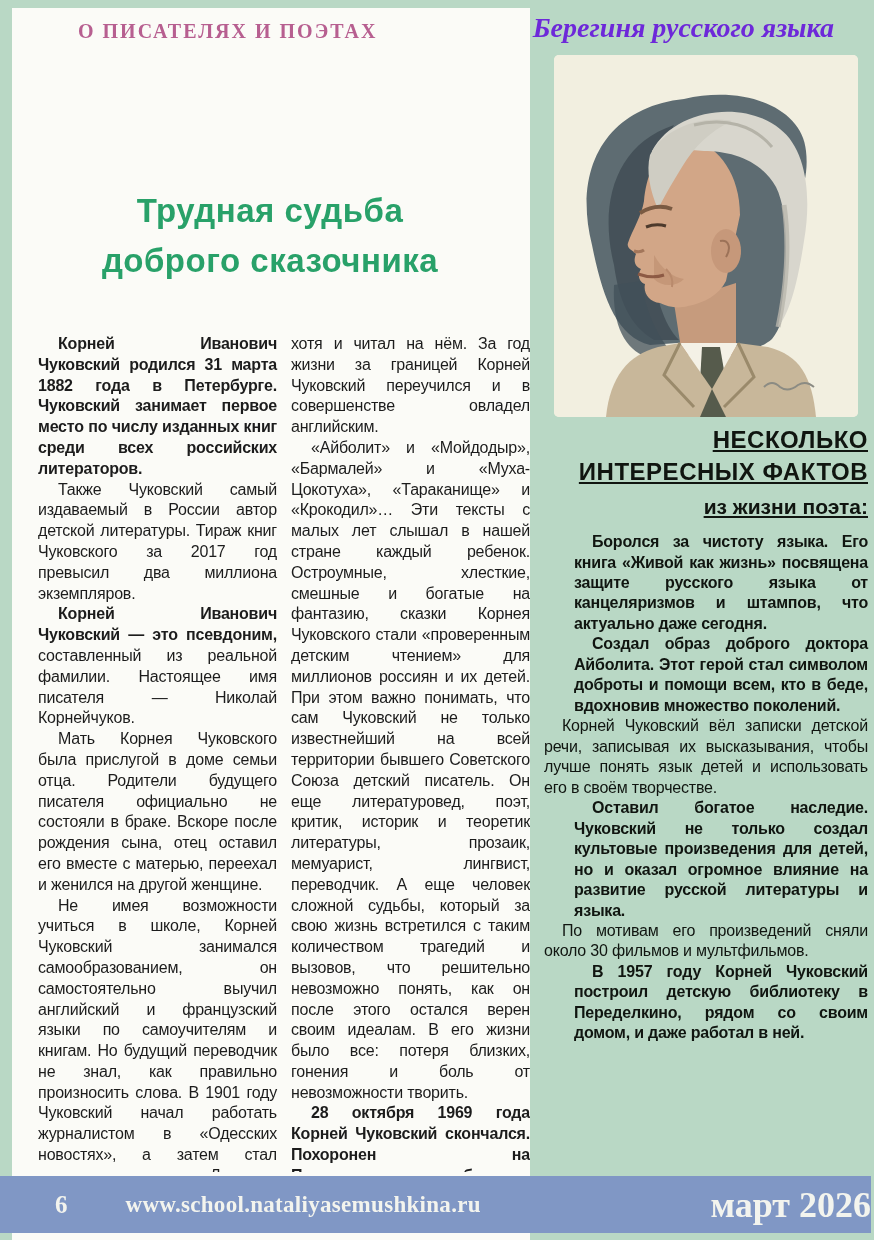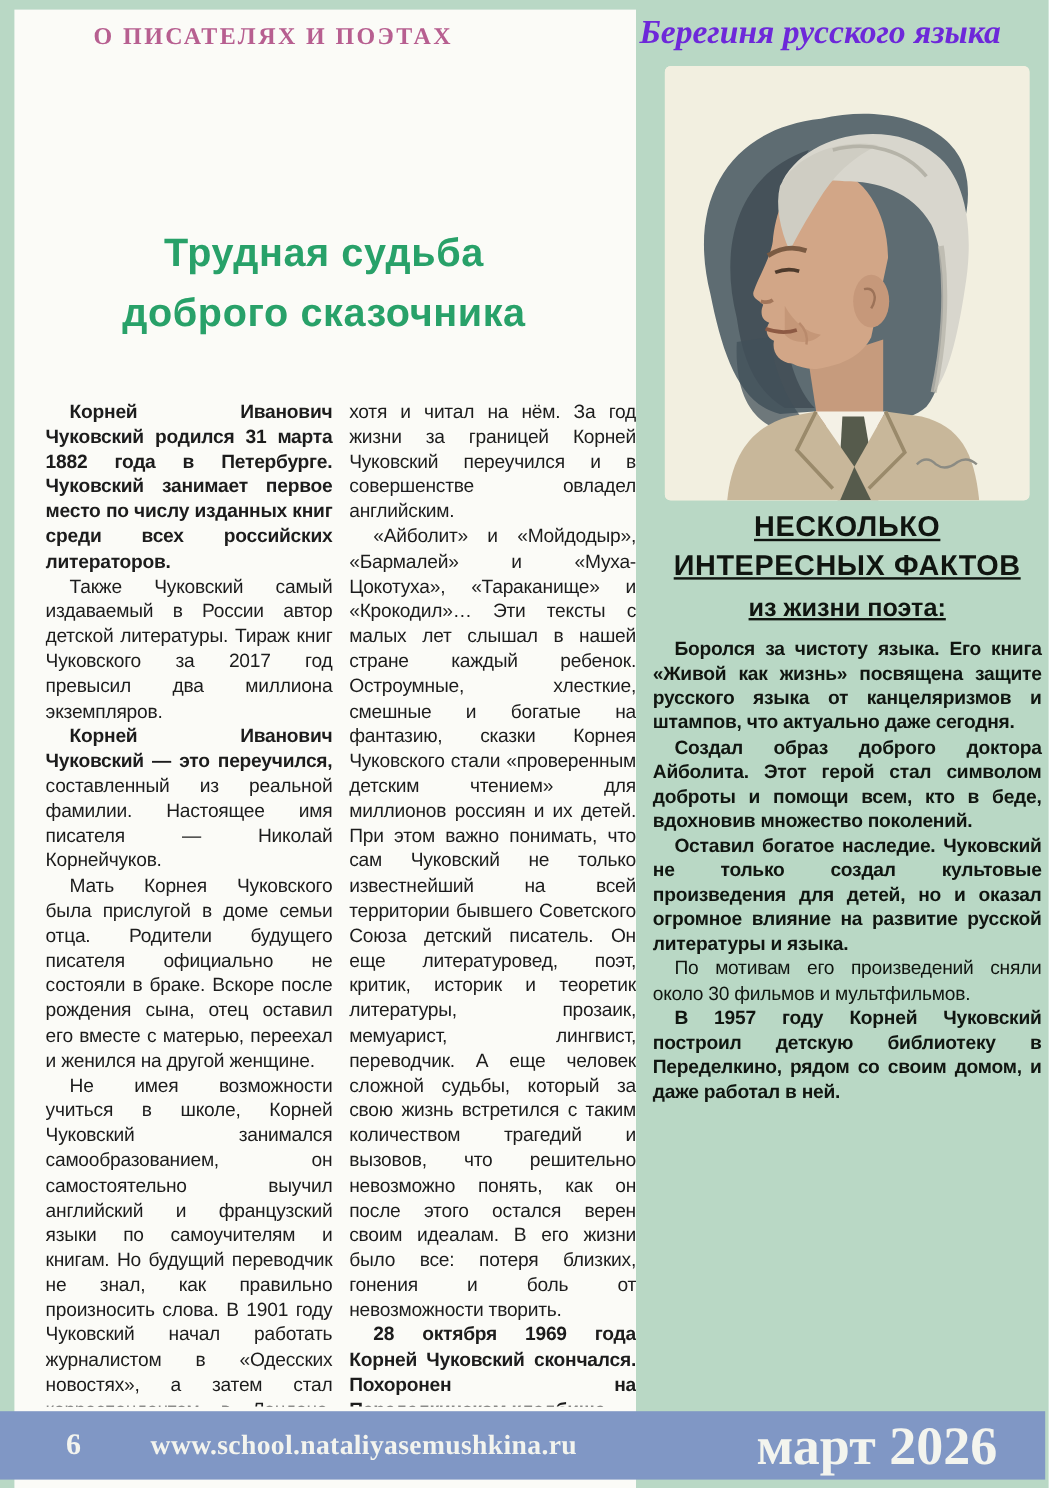--- a/index.html
+++ b/index.html
@@ -56,44 +56,44 @@
   
   .portrait{
     position:absolute;left:554px;top:55px;width:304px;height:362px;
     border-radius:5px;overflow:hidden;background:#f2efe0;
   }
   .portrait svg{display:block;width:100%;height:100%;}
   
   .facts{
     position:absolute;left:544px;top:424px;width:324px;color:#101510;
   }
-  .facts-heading{text-align:center;font-weight:bold;margin-bottom:12px;}
+  .facts-heading{text-align:right;font-weight:bold;margin-bottom:12px;}
   .facts-heading .h1,.facts-heading .h2{
     display:inline-block;font-size:24px;letter-spacing:0.5px;
     text-decoration:underline;line-height:1.35;
   }
   .facts-heading .h3{
     display:inline-block;font-size:21px;margin-top:4px;
     text-decoration:underline;line-height:1.3;
   }
   .facts p{
     margin:0;font-size:16px;line-height:1.28;
     text-align:justify;text-indent:18px;letter-spacing:-0.2px;
   }
-  .facts p.b{font-weight:bold;}
+  .facts p.b{font-weight:bold;margin-left:30px;}
   
   .footer-bar{
     position:absolute;left:0;top:1176px;width:871px;height:57px;
     background:#8097c5;color:#f3f4ee;
     display:flex;align-items:center;
     font-family:"Liberation Serif", serif;font-weight:bold;
   }
   .footer-page{margin-left:55px;font-size:25px;}
   .footer-site{margin-left:58px;font-size:23px;letter-spacing:0.3px;}
-  .footer-issue{margin-left:auto;margin-right:40px;font-size:45px;}
+  .footer-issue{margin-left:auto;font-size:36px;}
 </style>
 </head>
 <body>
 
 <div class="page">
 
   <div class="white-panel"></div>
 
   <div class="header-left">О ПИСАТЕЛЯХ И ПОЭТАХ</div>
   <div class="header-right">Берегиня русского языка</div>
@@ -101,21 +101,21 @@
 
   <div class="title">
     <div>Трудная судьба</div>
     <div>доброго сказочника</div>
   </div>
 
   <div class="columns">
     <div class="col">
       <p class="b">Корней Иванович Чуковский родился 31 марта 1882 года в Петербурге. Чуковский занимает первое место по числу изданных книг среди всех российских литераторов.</p>
       <p>Также Чуковский самый издаваемый в России автор детской литературы. Тираж книг Чуковского за 2017 год превысил два миллиона экземпляров.</p>
-      <p><b>Корней Иванович Чуковский — это переучился,</b><span> составленный из реальной фамилии. Настоящее имя писателя — Николай Корнейчуков.</span></p>
+      <p><b>Корней Иванович Чуковский — это псевдоним,</b><span> составленный из реальной фамилии. Настоящее имя писателя — Николай Корнейчуков.</span></p>
       <p>Мать Корнея Чуковского была прислугой в доме семьи отца. Родители будущего писателя официально не состояли в браке. Вскоре после рождения сына, отец оставил его вместе с матерью, переехал и женился на другой женщине.</p>
       <p>Не имея возможности учиться в школе, Корней Чуковский занимался самообразованием, он самостоятельно выучил английский и французский языки по самоучителям и книгам. Но будущий переводчик не знал, как правильно произносить слова. В 1901 году Чуковский начал работать журналистом в «Одесских новостях», а затем стал корреспондентом в Лондоне. Когда он оказался в Англии, он не мог понять языка,</p>
     </div>
     <div class="col">
       <p class="no-indent">хотя и читал на нём. За год жизни за границей Корней Чуковский переучился и в совершенстве овладел английским.</p>
       <p>«Айболит» и «Мойдодыр», «Бармалей» и «Муха-Цокотуха», «Тараканище» и «Крокодил»… Эти тексты с малых лет слышал в нашей стране каждый ребенок. Остроумные, хлесткие, смешные и богатые на фантазию, сказки Корнея Чуковского стали «проверенным детским чтением» для миллионов россиян и их детей. При этом важно понимать, что сам Чуковский не только известнейший на всей территории бывшего Советского Союза детский писатель. Он еще литературовед, поэт, критик, историк и теоретик литературы, прозаик, мемуарист, лингвист, переводчик.  А еще человек сложной судьбы, который за свою жизнь встретился с таким количеством трагедий и вызовов, что решительно невозможно понять, как он после этого остался верен своим идеалам. В его жизни было все: потеря близких, гонения и боль от невозможности творить.</p>
       <p class="b">28 октября 1969 года Корней Чуковский скончался. Похоронен на Переделкинском кладбище.</p>
     </div>
   </div>
 
@@ -161,20 +161,21 @@
   </div>
 
   <div class="facts">
     <div class="facts-heading">
       <span class="h1">НЕСКОЛЬКО</span><br>
       <span class="h2">ИНТЕРЕСНЫХ ФАКТОВ</span><br>
       <span class="h3">из жизни поэта:</span>
     </div>
     <p class="b">Боролся за чистоту языка. Его книга «Живой как жизнь» посвящена защите русского языка от канцеляризмов и штампов, что актуально даже сегодня.</p>
     <p class="b">Создал образ доброго доктора Айболита. Этот герой стал символом доброты и помощи всем, кто в беде, вдохновив множество поколений.</p>
+    <p>Корней Чуковский вёл записки детской речи, записывая их высказывания, чтобы лучше понять язык детей и использовать его в своём творчестве.</p>
     <p class="b">Оставил богатое наследие. Чуковский не только создал культовые произведения для детей, но и оказал огромное влияние на развитие русской литературы и языка.</p>
     <p>По мотивам его произведений сняли около 30 фильмов и мультфильмов.</p>
     <p class="b">В 1957 году Корней Чуковский построил детскую библиотеку в Переделкино, рядом со своим домом, и даже работал в ней.</p>
   </div>
 
   <div class="footer-bar">
     <span class="footer-page">6</span>
     <span class="footer-site">www.school.nataliyasemushkina.ru</span>
     <span class="footer-issue">март 2026</span>
   </div>

